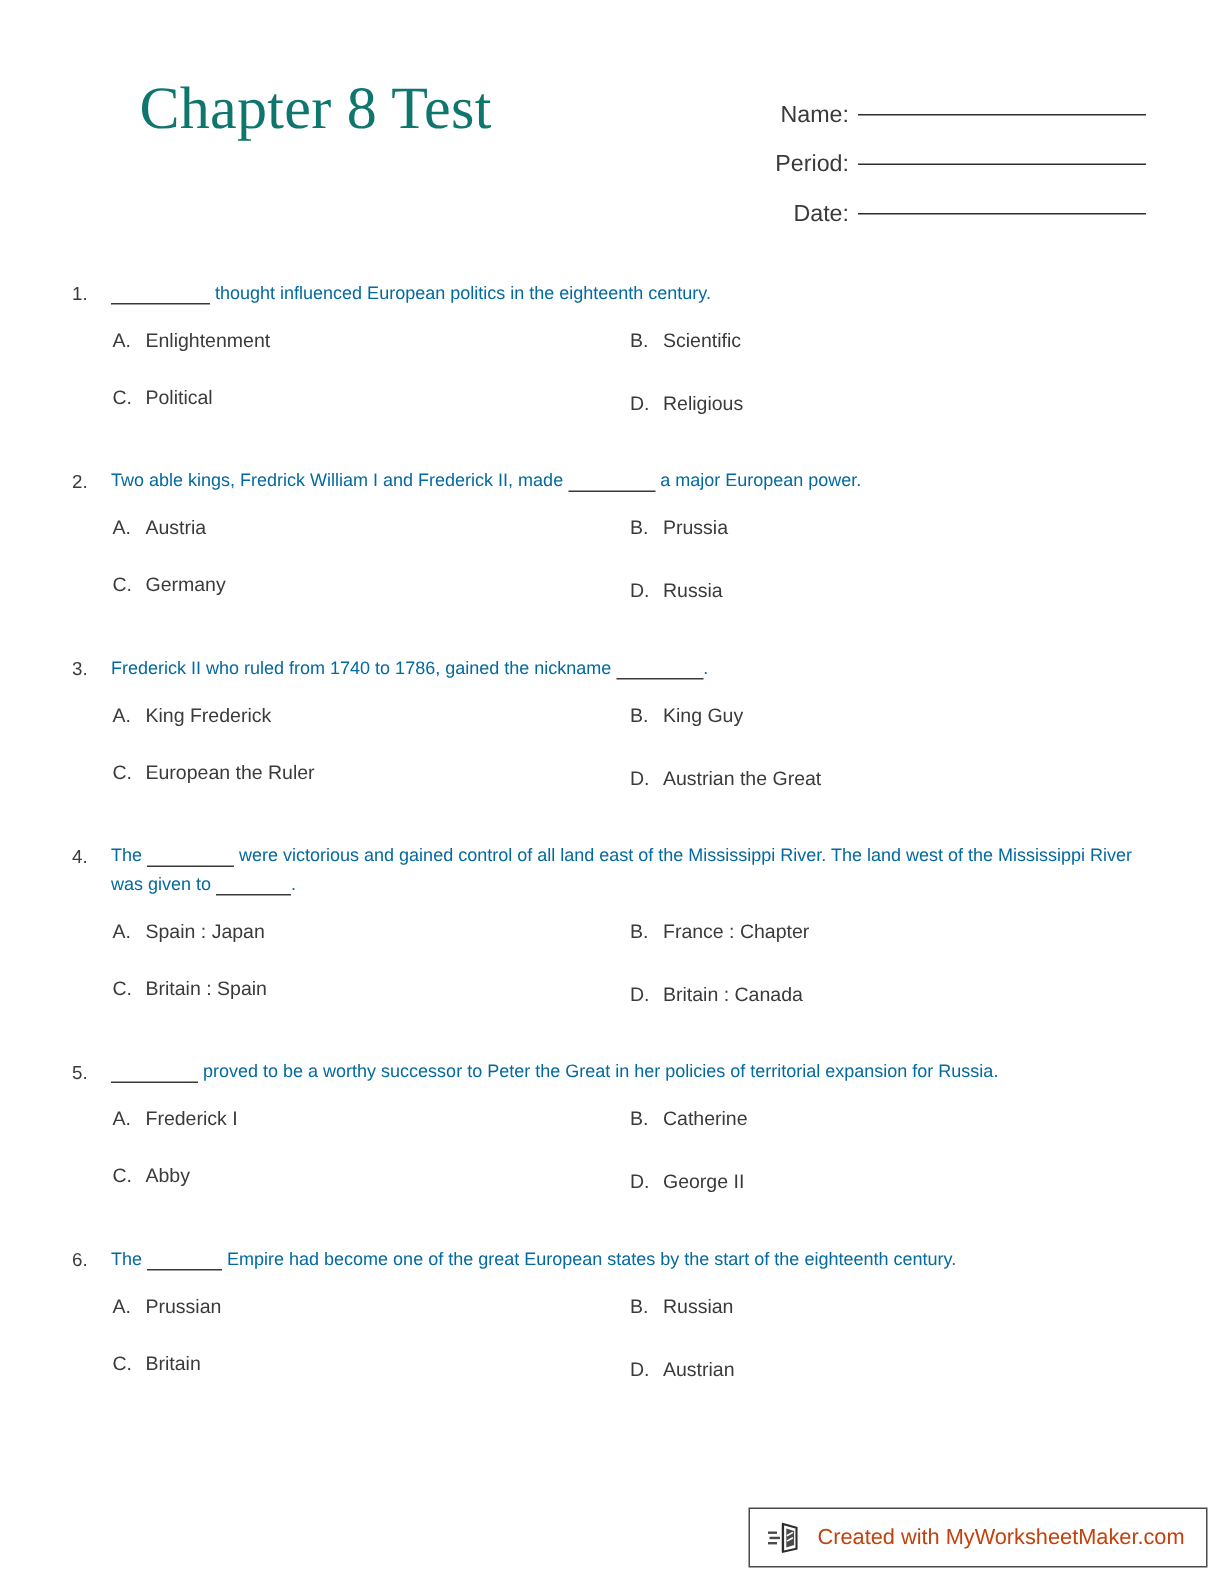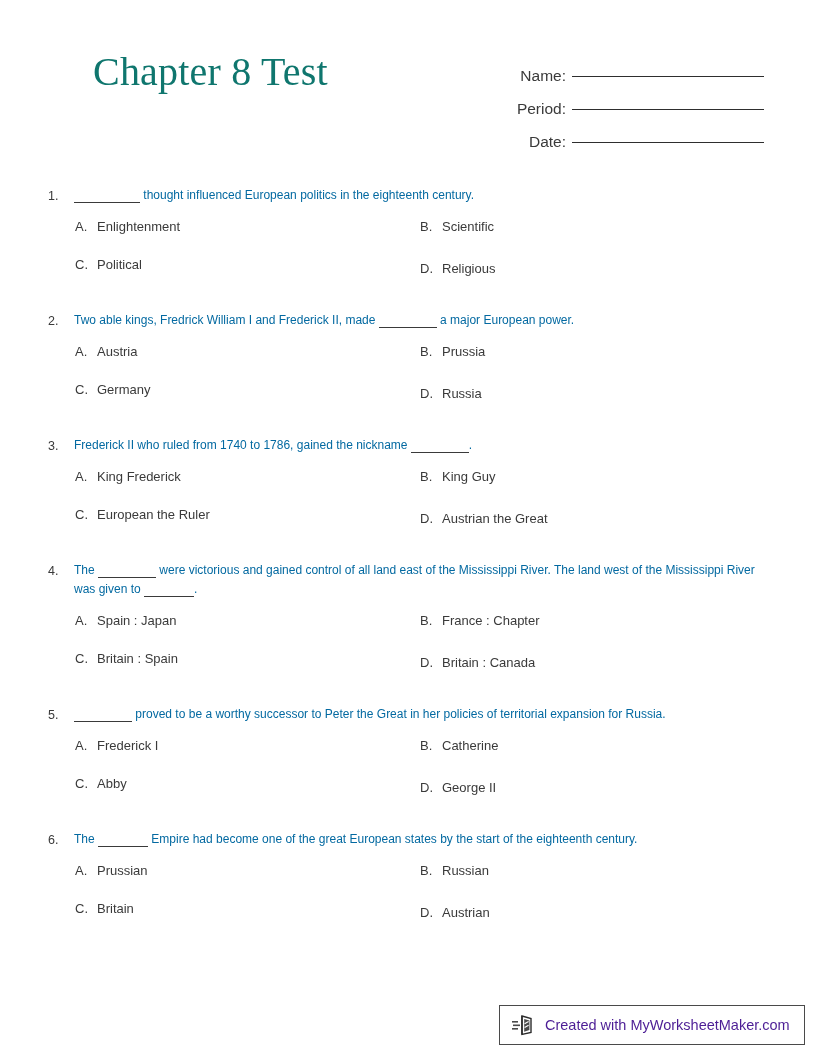--- a/index.html
+++ b/index.html
@@ -165,21 +165,21 @@
   }
   .badge-icon {
     width: 26px;
     height: 24px;
     flex: 0 0 26px;
     margin-right: 7px;
     position: relative;
   }
   .badge-text {
     font-size: 14.5px;
-    color: #4c1d95;
+    color: #c2410c;
     line-height: 18px;
     white-space: nowrap;
   }
 </style>
 </head>
 <body>
 
 <div class="page">
 
   <div class="header">

